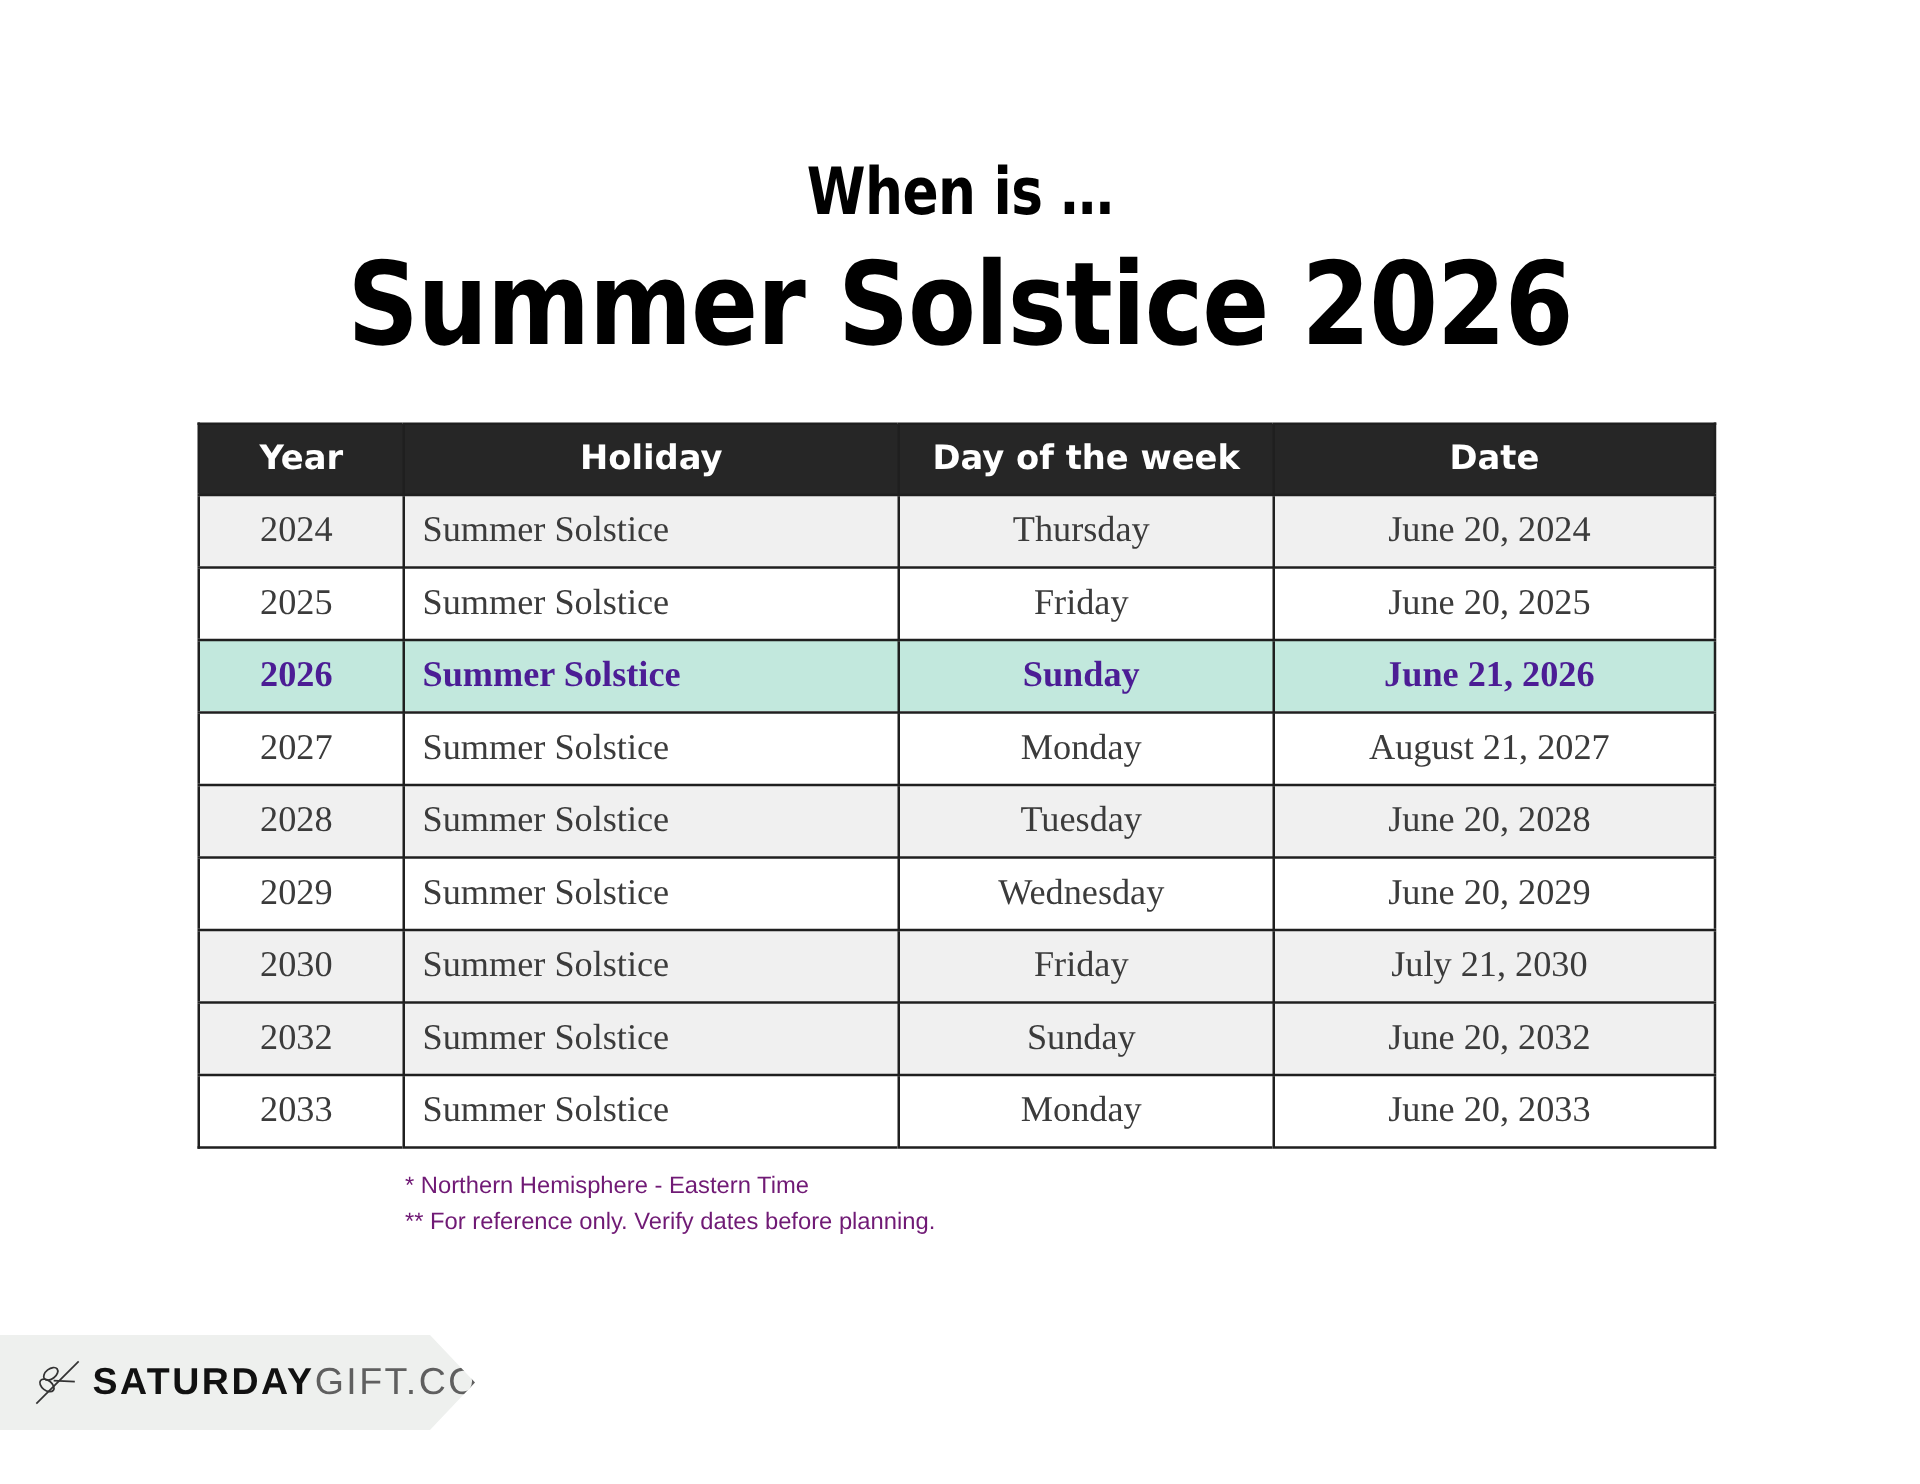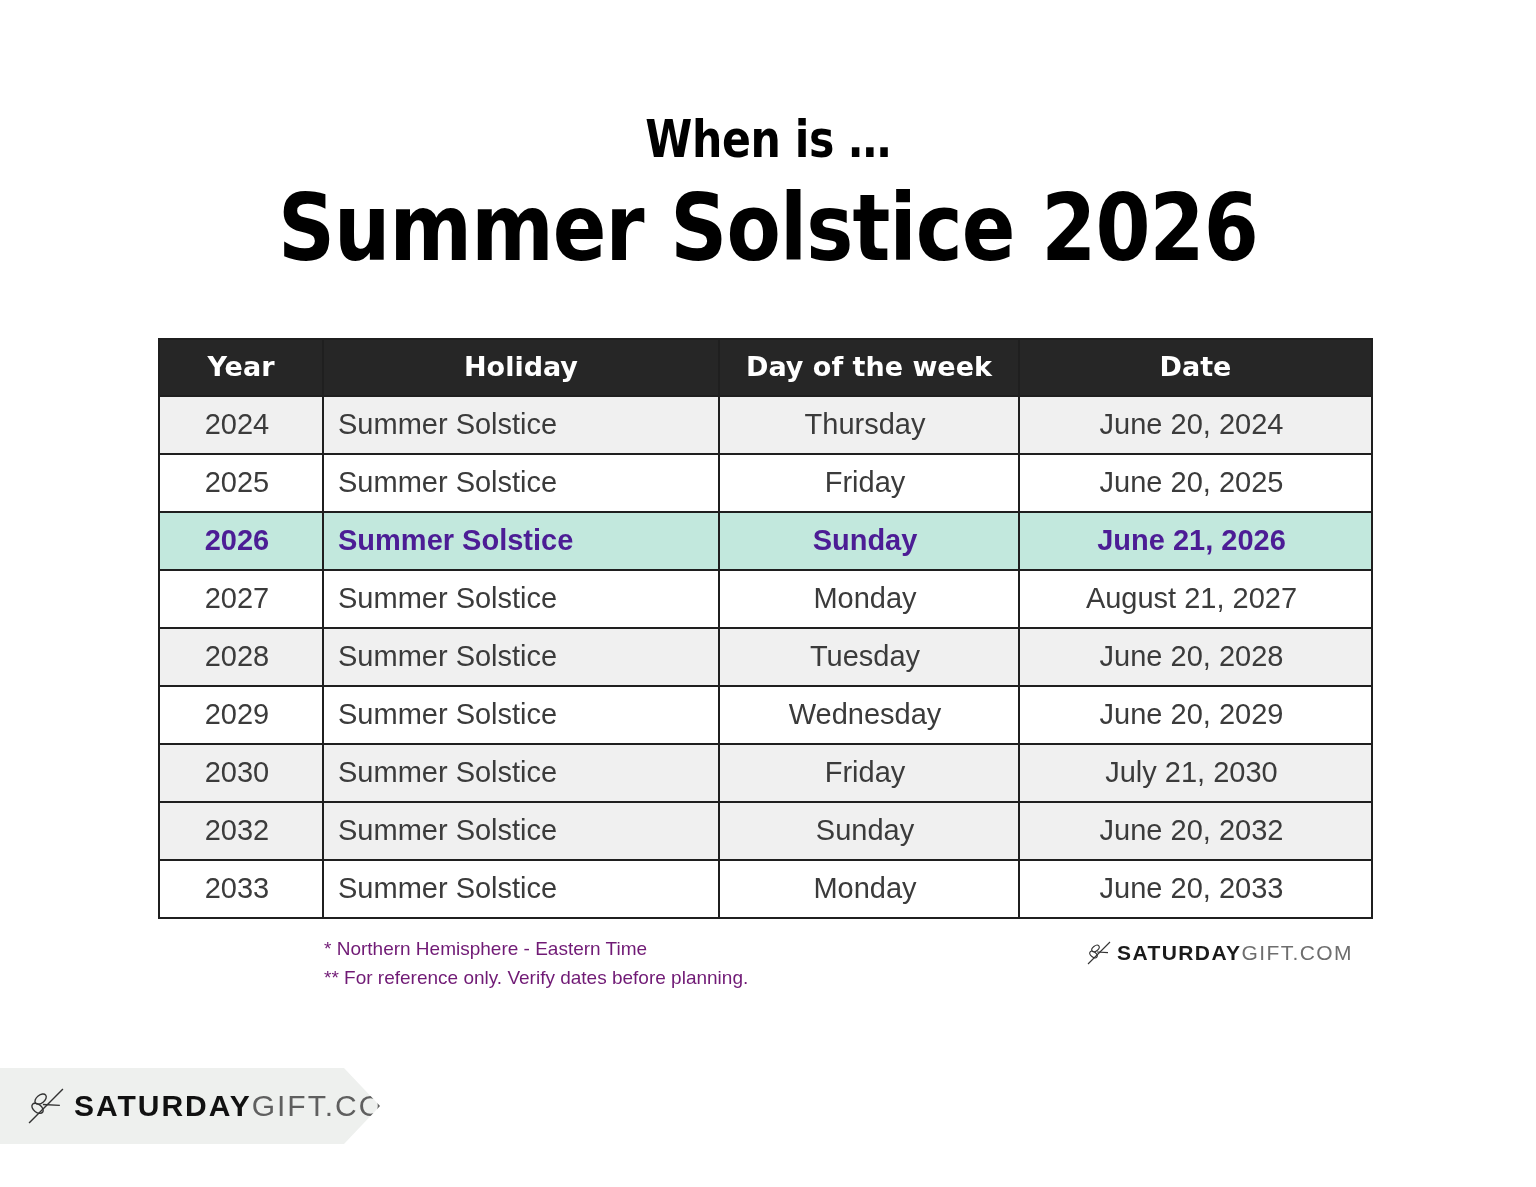--- a/index.html
+++ b/index.html
@@ -12,21 +12,21 @@
     height: 1187px;
     position: relative;
     font-family: "Liberation Sans", sans-serif;
     overflow: hidden;
   }
 
   
   .title-block {
     position: absolute;
     left: 0;
-    top: 113px;
+    top: 128px;
     width: 1536px;
     text-align: center;
   }
   .kicker {
     font-family: "DejaVu Sans", sans-serif;
     font-weight: 700;
     font-size: 52px;
     letter-spacing: -0.5px;
     color: #000000;
     line-height: 1.0;
@@ -72,21 +72,21 @@
     letter-spacing: 0px;
     padding: 11px 6px 13px 6px;
     text-align: center;
     border-right: 2px solid #1f1f1f;
     border-bottom: 2px solid #1f1f1f;
     white-space: nowrap;
   }
   thead th:last-child { border-right: none; }
 
   tbody td {
-    font-family: Liberation Sans, sans-serif;
+    font-family: Liberation Serif, serif;
     font-weight: 400;
     font-size: 29px;
     color: #3b3b3b;
     height: 46px;
     padding: 4px 8px 6px 0;
     border-right: 2px solid #1f1f1f;
     border-bottom: 2px solid #1f1f1f;
     text-align: center;
     white-space: nowrap;
     overflow: hidden;
@@ -255,31 +255,20 @@
         </tr>
       </tbody>
   </table>
 </div>
 
 <div class="footer-area">
   <div class="notes">
     <div class="note-line">* Northern Hemisphere - Eastern Time</div>
     <div class="note-line">** For reference only. Verify dates before planning.</div>
   </div>
-  <div class="logo-small">
-    <span>
-      <svg class="bow-icon" width="26" height="26" viewBox="0 0 26 26" aria-hidden="true">
-        <line x1="2" y1="24" x2="24" y2="2" stroke="#333" stroke-width="1.1"></line>
-        <ellipse cx="9.5" cy="8.5" rx="4.2" ry="2.6" transform="rotate(-38 9.5 8.5)" fill="none" stroke="#333" stroke-width="1.1"></ellipse>
-        <ellipse cx="7.5" cy="14.5" rx="4.2" ry="2.6" transform="rotate(38 7.5 14.5)" fill="none" stroke="#333" stroke-width="1.1"></ellipse>
-        <line x1="11" y1="12" x2="22" y2="12.6" stroke="#333" stroke-width="1.1"></line>
-      </svg>
-    </span>
-    <span class="logo-text"><b class="lt-bold">SATURDAY</b><span class="lt-light">GIFT.COM</span></span>
-  </div>
 </div>
 
 <div class="banner">
   <div class="logo-big">
     <span>
       <svg class="bow-icon" width="40" height="40" viewBox="0 0 26 26" aria-hidden="true">
         <line x1="2" y1="24" x2="24" y2="2" stroke="#333" stroke-width="0.9"></line>
         <ellipse cx="9.5" cy="8.5" rx="4.2" ry="2.6" transform="rotate(-38 9.5 8.5)" fill="none" stroke="#333" stroke-width="0.9"></ellipse>
         <ellipse cx="7.5" cy="14.5" rx="4.2" ry="2.6" transform="rotate(38 7.5 14.5)" fill="none" stroke="#333" stroke-width="0.9"></ellipse>
         <line x1="11" y1="12" x2="22" y2="12.6" stroke="#333" stroke-width="0.9"></line>

